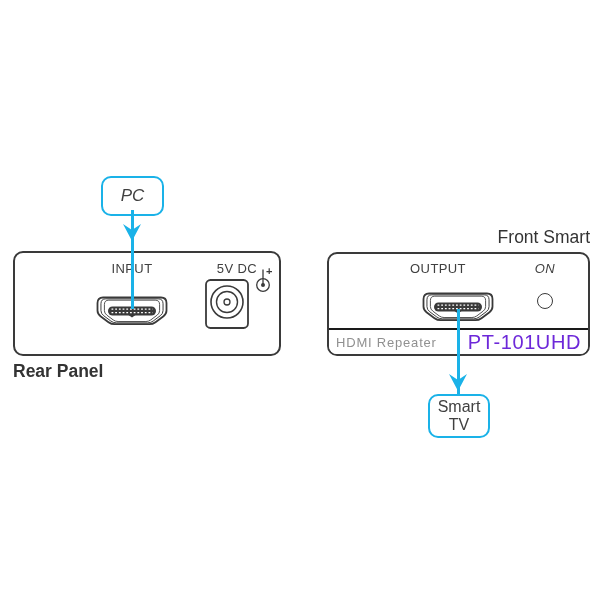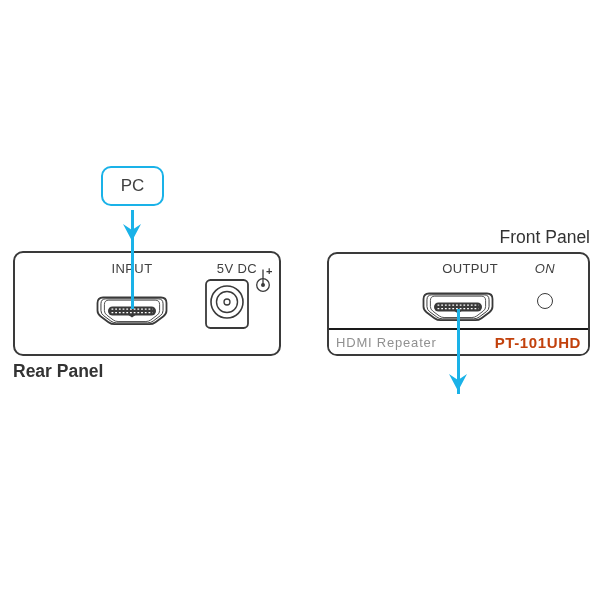--- a/index.html
+++ b/index.html
@@ -11,37 +11,37 @@
   *{margin:0;padding:0;box-sizing:border-box;}
   html,body{background:#fff;}
   body{font-family:"Liberation Sans","DejaVu Sans",sans-serif;}
   .canvas{position:relative;width:600px;height:600px;background:#fff;overflow:hidden;}
 
   .device-box{
     position:absolute;background:#fff;border:2px solid var(--accent);
     border-radius:10px;display:flex;align-items:center;justify-content:center;
     color:var(--text);font-size:17px;text-align:center;line-height:1.15;z-index:4;
   }
-  #pc-box{left:101px;top:166px;width:63px;height:40px;}
+  #pc-box{left:101px;top:176px;width:63px;height:40px;font-style:italic;}
   #smarttv-box{left:428px;top:394px;width:62px;height:44px;font-size:16px;}
 
   .panel{
     position:absolute;background:#fff;border:2px solid var(--outline);
     border-radius:10px;z-index:1;
   }
   #rear-panel{left:13px;top:251px;width:268px;height:105px;}
   #front-panel{left:327px;top:252px;width:263px;height:104px;}
 
   .port-label{
     position:absolute;color:var(--text);font-size:13px;text-align:center;
     letter-spacing:.4px;z-index:2;
   }
   #input-label{left:96px;top:261px;width:72px;}
   #dc-label{left:204px;top:261px;width:66px;}
-  #output-label{left:422px;top:261px;width:76px;text-align:right;}
+  #output-label{left:400px;top:261px;width:76px;}
   #on-label{left:525px;top:261px;width:40px;font-style:italic;}
 
   .abs-svg{position:absolute;z-index:2;}
   #rear-hdmi{left:95px;top:295px;}
   #front-hdmi{left:421px;top:291px;}
   #dc-jack{left:204px;top:276px;}
   #polarity{left:255px;top:266px;}
 
   #led{
     position:absolute;left:537px;top:293px;width:16px;height:16px;
@@ -51,21 +51,21 @@
   .strip{
     position:absolute;left:0;right:0;bottom:0;height:19px;
     border-top:2px solid #1a1a1a;border-radius:0 0 8px 8px;
     display:flex;align-items:center;justify-content:space-between;
     padding:12px 7px;background:#fff;
   }
   .strip .type-label{
     color:var(--muted);font-size:13px;letter-spacing:.8px;font-weight:500;
   }
   .strip .model-label{
-    color:#c2410c;font-size:15px;font-weight:bold;letter-spacing:.6px;
+    color:#6d28d9;font-size:20px;font-weight:normal;letter-spacing:.6px;
   }
 
   .caption{position:absolute;color:#333;font-size:17.5px;z-index:2;}
   #rear-caption{left:13px;top:361px;font-weight:bold;}
   #front-caption{left:440px;top:227px;width:150px;text-align:right;}
 
   .flow-line{position:absolute;width:3px;background:var(--accent);z-index:5;}
   #line-1{left:130.5px;top:210px;height:99px;}
   #line-2{left:456.5px;top:309px;height:85px;}
   .arrowhead{position:absolute;z-index:6;}
@@ -117,21 +117,21 @@
 
   <svg class="abs-svg" id="polarity" width="21" height="27" viewBox="0 0 21 27">
     <line x1="8" y1="19" x2="8" y2="3.5" stroke="var(--outline)" stroke-width="1.3"></line>
     <circle cx="8" cy="19" r="6.3" stroke="var(--outline)" stroke-width="1.3" fill="none"></circle>
     <circle cx="8" cy="19" r="2" fill="var(--outline)"></circle>
     <text x="11" y="9" font-size="11" font-weight="bold" fill="var(--outline)">+</text>
   </svg>
 
   <div class="caption" id="rear-caption">Rear Panel</div>
 
-  <div class="caption" id="front-caption">Front Panel</div>
+  <div class="caption" id="front-caption">Front Smart</div>
 
   <div class="panel" id="front-panel">
     <div class="strip">
       <span class="type-label">HDMI Repeater</span>
       <span class="model-label">PT-101UHD</span>
     </div>
   </div>
 
   <div class="port-label" id="output-label">OUTPUT</div>
 
@@ -150,14 +150,17 @@
   </svg>
 
   <div class="port-label" id="on-label">ON</div>
   <div id="led"></div>
 
   <div class="flow-line" id="line-2"></div>
   <svg class="arrowhead" id="arrow-2" width="18" height="17" viewBox="0 0 18 17">
     <polygon points="0,0 9,6 18,0 9,17" fill="var(--accent)"></polygon>
   </svg>
 
+  <div class="device-box" id="smarttv-box">
+    <span>Smart TV</span>
+  </div>
 
 </div>
 
 </body></html>

